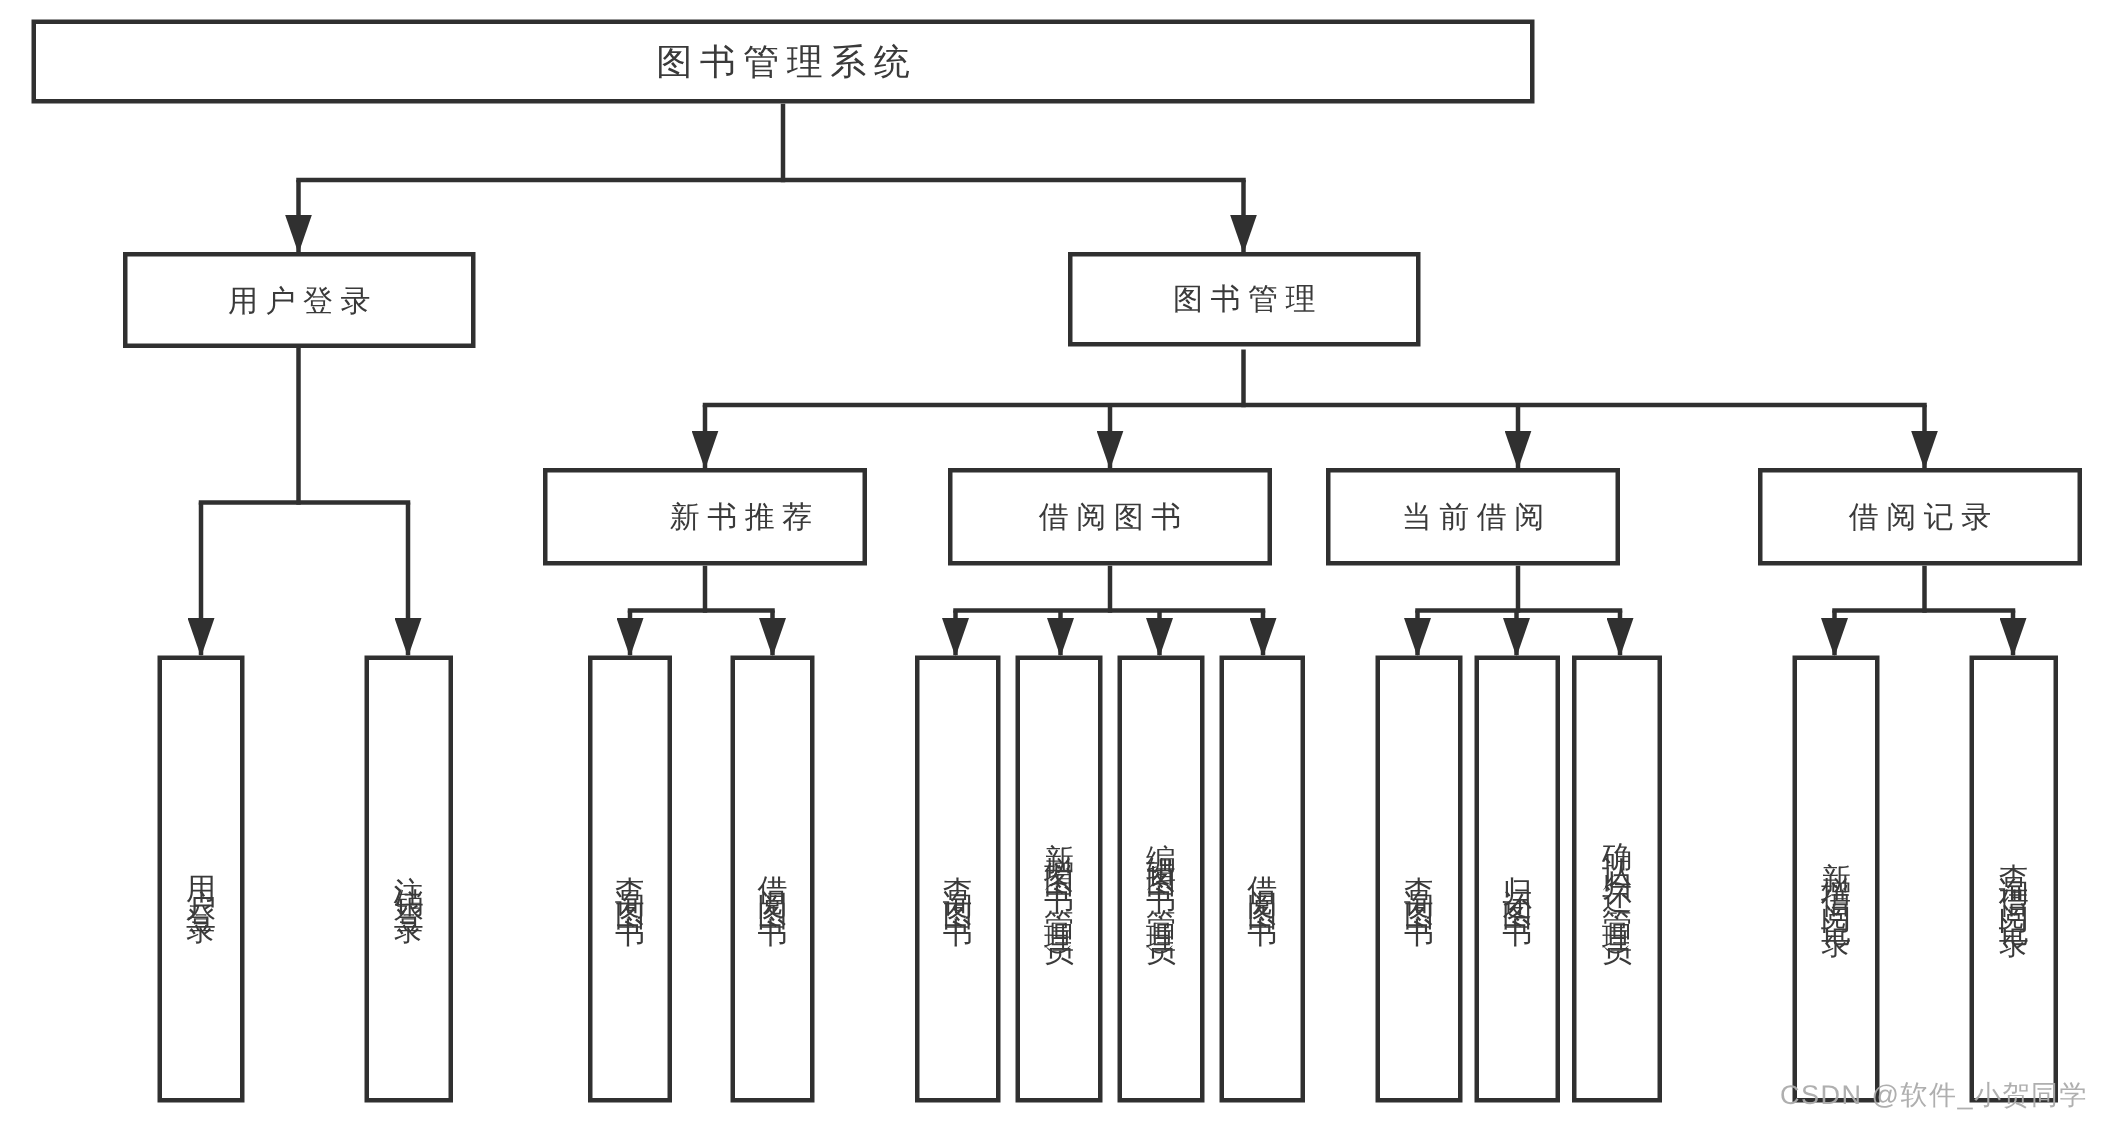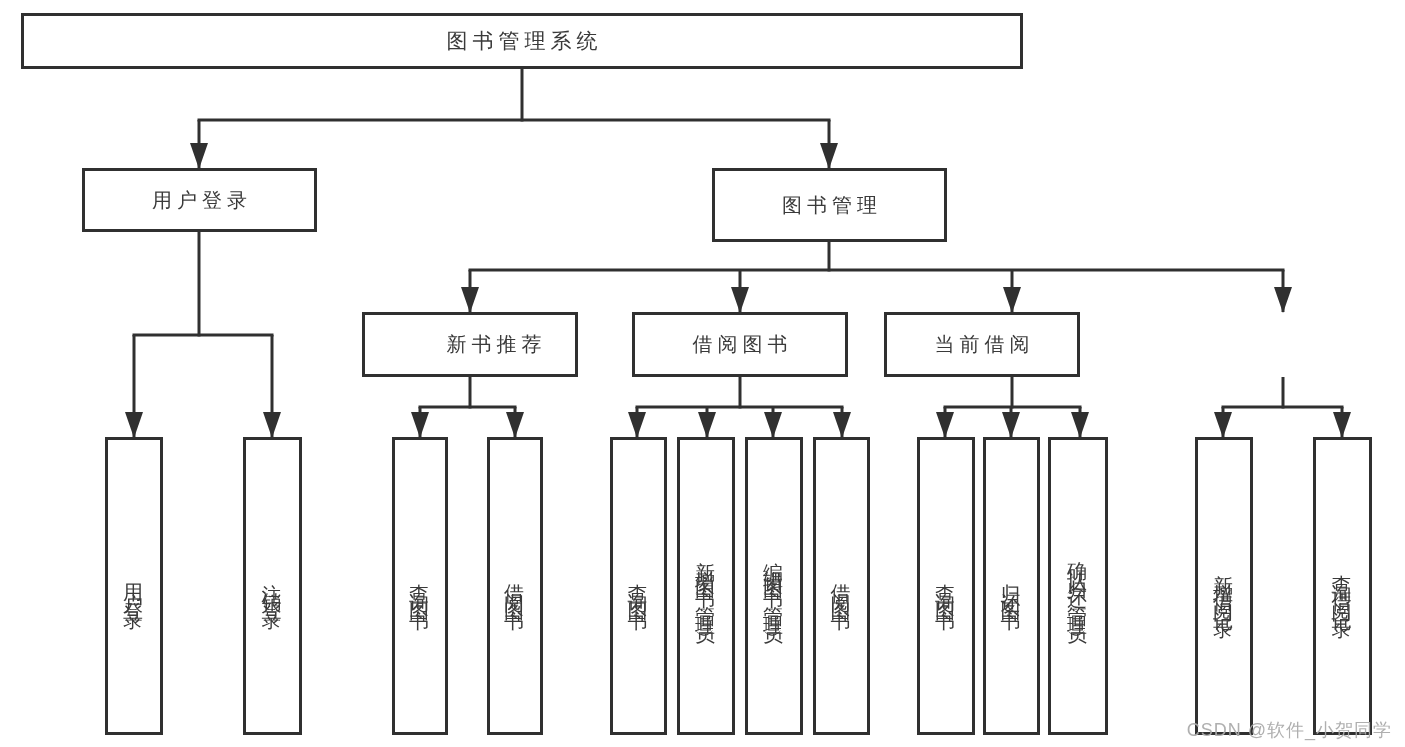--- a/index.html
+++ b/index.html
@@ -27,21 +27,21 @@
     justify-content: center;
     color: #3a3a3a;
   }
   .hnode {
     font-size: 20px;
     letter-spacing: 5px;
     text-indent: 5px;
     white-space: nowrap;
   }
   .root-node {
-    font-size: 21px;
+    font-size: 24px;
     letter-spacing: 5px;
     text-indent: 5px;
   }
   .vnode span.vtext {
     writing-mode: vertical-rl;
     text-orientation: mixed;
     font-size: 20px;
     letter-spacing: 9px;
     white-space: nowrap;
     color: #3a3a3a;
@@ -108,25 +108,26 @@
       <line x1="1283" y1="377" x2="1283" y2="408.5"></line>
       <line x1="1221.5" y1="407" x2="1343.5" y2="407"></line>
       <line x1="1223" y1="407" x2="1223" y2="437" marker-end="url(#arrow)"></line>
       <line x1="1342" y1="407" x2="1342" y2="437" marker-end="url(#arrow)"></line>
     </g>
   </svg>
 
   <div class="node hnode root-node" style="left:21px; top:13px; width:1002px; height:56px;">图书管理系统</div>
 
   <div class="node hnode" style="left:82px; top:168px; width:235px; height:64px;">用户登录</div>
-  <div class="node hnode" style="left:712px; top:168px; width:235px; height:74px;">图书管理</div>
+  <div class="node hnode" style="left:712px; top:168px; width:235px; height:63px;">图书管理</div>
 
   <div class="node hnode" style="left:362px; top:312px; width:216px; height:65px;padding-left:48px;">新书推荐</div>
   <div class="node hnode" style="left:632px; top:312px; width:216px; height:65px;">借阅图书</div>
   <div class="node hnode" style="left:884px; top:312px; width:196px; height:65px;">当前借阅</div>
+  <div class="node hnode" style="left:1172px; top:312px; width:216px; height:65px;">借阅记录</div>
 
   <div class="node vnode" style="left:105px; top:437px; width:58px; height:298px;">
     <span class="vtext">用户登录</span>
   </div>
   <div class="node vnode" style="left:243px; top:437px; width:59px; height:298px;">
     <span class="vtext">注销登录</span>
   </div>
 
   <div class="node vnode" style="left:392px; top:437px; width:56px; height:298px;">
     <span class="vtext">查询图书</span>

